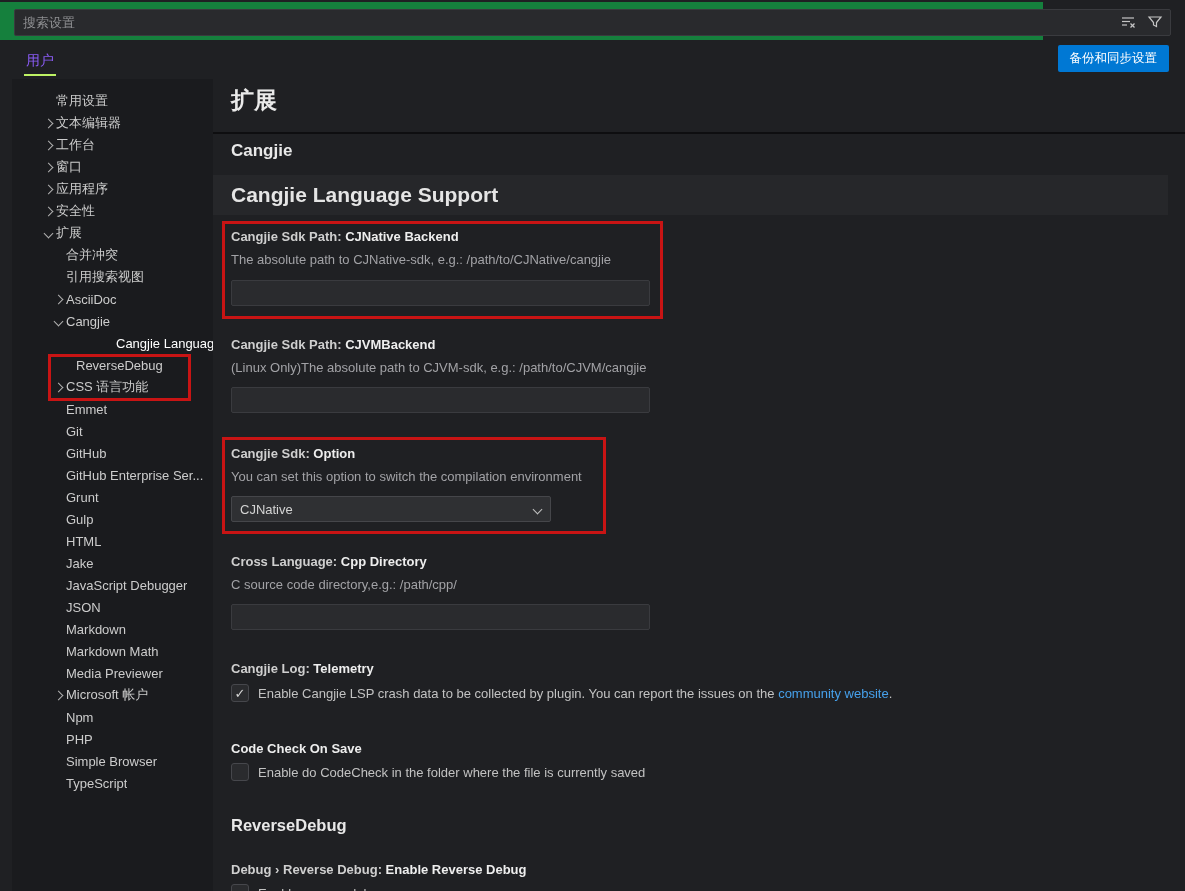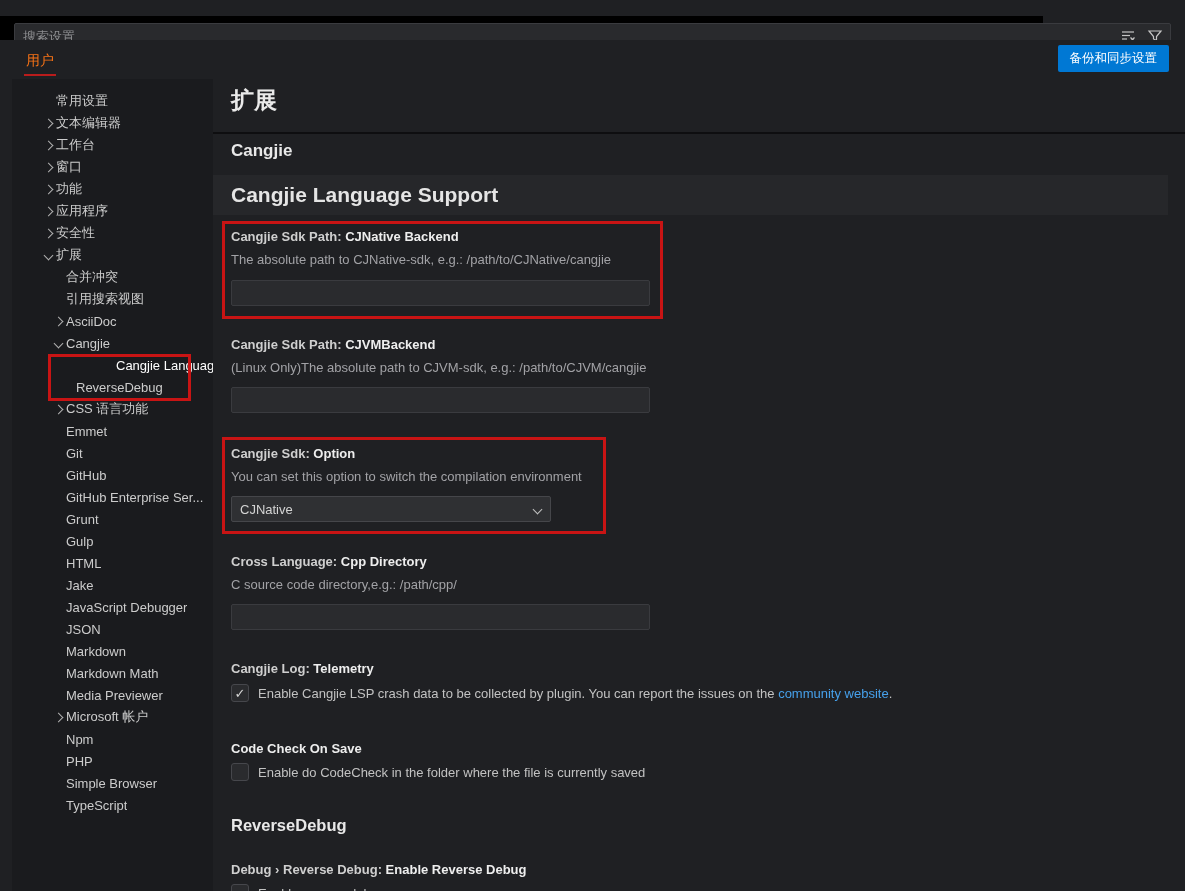--- a/index.html
+++ b/index.html
@@ -2,33 +2,33 @@
 <html><head>
 <meta charset="utf-8">
 <style>
   * { margin:0; padding:0; box-sizing:border-box; }
   html,body { background:#111; }
   #app {
     position:relative; width:1185px; height:891px; overflow:hidden;
     background:#1f2023; font-family:"Liberation Sans", sans-serif; color:#ccc;
   }
   
-  .topbar { position:absolute; left:0; top:16px; width:1043px; height:40px; background:#000000; }
+  .topbar { position:absolute; left:0; top:2px; width:1043px; height:40px; background:#15803d; }
   .search-wrap { position:absolute; left:14px; top:7px; width:1157px; height:27px;
     background:#292a2d; border:1px solid #3a3b3f; border-radius:2px; }
   .search-wrap input { position:absolute; left:8px; top:0; width:1050px; height:25px;
     background:transparent; border:none; outline:none; color:#ccc; font-size:13px;
     font-family:"Liberation Sans", sans-serif; }
   .search-wrap input::placeholder { color:#8f9093; }
   .search-icons { position:absolute; right:6px; top:3px; display:flex; gap:8px; align-items:center; }
   .sicon { width:18px; height:18px; display:flex; align-items:center; justify-content:center; border-radius:3px; }
   
   .tabbar { position:absolute; left:0; top:40px; width:1185px; height:39px; background:#1f2023; }
-  .tab-user { position:absolute; left:24px; top:8px; height:28px; font-size:14px; color:#f97316;
-    border-bottom:2px solid #b91c1c; padding:4px 2px 0 2px; }
+  .tab-user { position:absolute; left:24px; top:8px; height:28px; font-size:14px; color:#8b5cf6;
+    border-bottom:2px solid #bef264; padding:4px 2px 0 2px; }
   .sync-btn { position:absolute; right:16px; top:5px; height:27px; padding:0 12px;
     background:#0078d4; color:#fff; font-size:12.5px; border:none; border-radius:2px;
     display:flex; align-items:center; font-family:"Liberation Sans", sans-serif; cursor:pointer; }
   
   .toc { position:absolute; left:12px; top:79px; width:213px; height:812px; background:#1a1b1e;
     border-right:1px solid #2b2c30; padding-top:11px; }
   .trow { height:22px; display:flex; align-items:center; font-size:13px; color:#cccccc; cursor:pointer; }
   .trow.lvl0 { padding-left:28px; }
   .trow.lvl1 { padding-left:38px; }
   .trow.lvl2 { padding-left:48px; }
@@ -116,24 +116,20 @@
     <div class="trow lvl0">
         <span class="chev r"></span>
         <span class="tlabel">工作台</span>
       </div>
     <div class="trow lvl0">
         <span class="chev r"></span>
         <span class="tlabel">窗口</span>
       </div>
     <div class="trow lvl0">
         <span class="chev r"></span>
-        <span class="tlabel">功能</span>
-      </div>
-    <div class="trow lvl0">
-        <span class="chev r"></span>
         <span class="tlabel">应用程序</span>
       </div>
     <div class="trow lvl0">
         <span class="chev r"></span>
         <span class="tlabel">安全性</span>
       </div>
     <div class="trow lvl0">
         <span class="chev d"></span>
         <span class="tlabel">扩展</span>
       </div>

